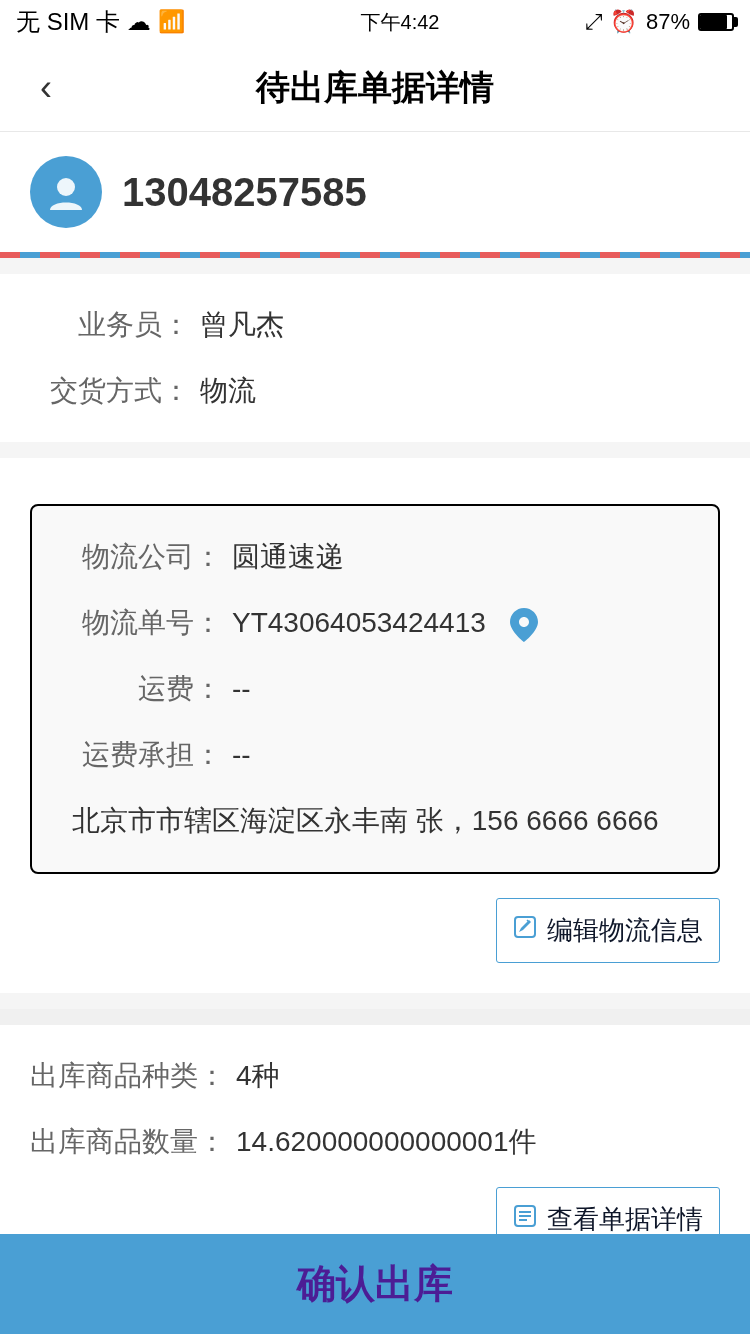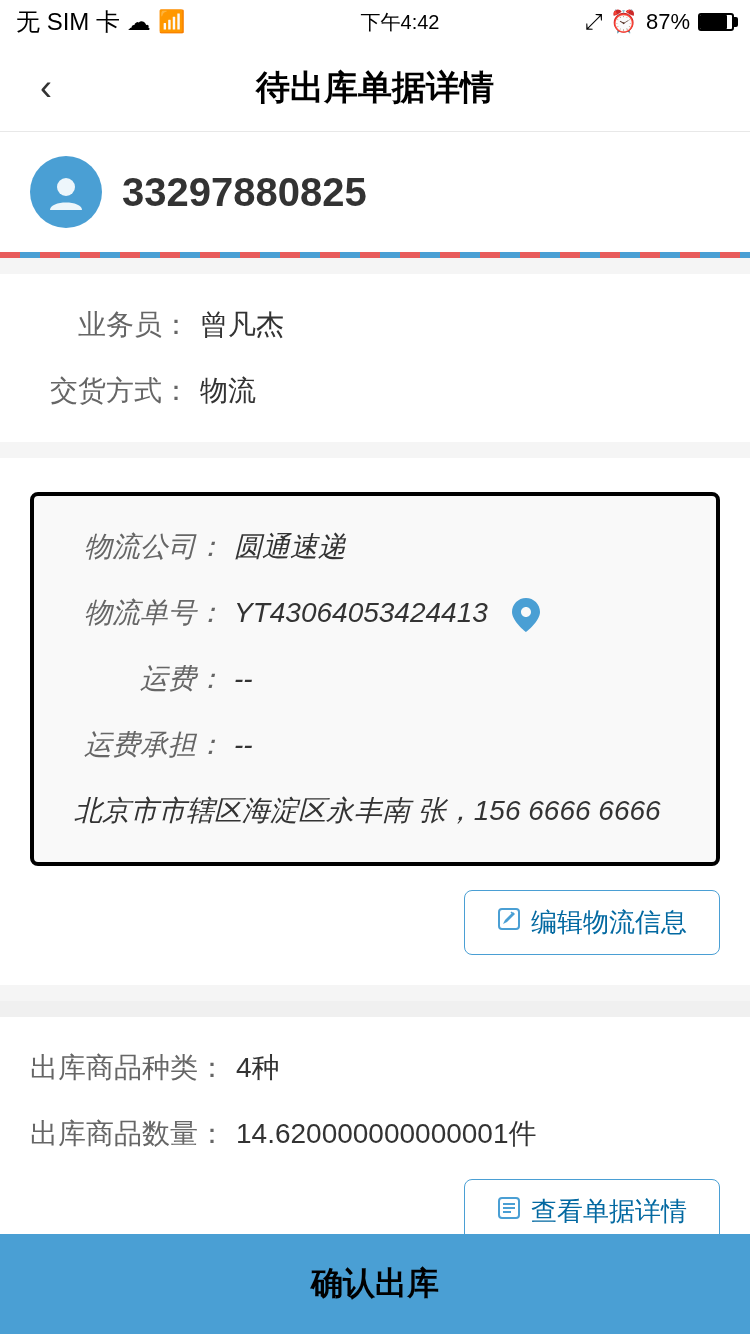--- a/index.html
+++ b/index.html
@@ -124,39 +124,38 @@
       justify-content: center;
       margin-left: 16px;
       color: #4a9fd4;
       font-size: 30px;
       vertical-align: middle;
     }
 
     
     .logistics-card {
       background: #f9f9f9;
-      border: 4px solid #000000;
+      border: 2px solid #000000;
       border-radius: 8px;
       padding: 30px;
-      margin-top: 4px;
-      font-style: italic;
+      margin-top: 16px;
     }
 
     
     .edit-btn {
       display: flex;
       align-items: center;
       justify-content: flex-end;
       margin-top: 24px;
     }
     .btn-outline {
       border: 1px solid #4a9fd4;
-      border-radius: 8px;
-      padding: 14px 32px;
-      color: #0369a1;
+      border-radius: 3px;
+      padding: 14px 16px;
+      color: #0f172a;
       font-size: 26px;
       display: flex;
       align-items: center;
       gap: 10px;
       background: #fff;
       cursor: pointer;
     }
 
     .separator {
       height: 16px;
@@ -184,22 +183,22 @@
       bottom: 0;
       width: 750px;
       background: #4a9fd4;
       height: 100px;
       display: flex;
       align-items: center;
       justify-content: center;
       cursor: pointer;
     }
     .confirm-btn-text {
-      color: #000000;
-      font-size: 32px;
+      color: #4c1d95;
+      font-size: 39px;
       font-weight: 600;
     }
 
     
     .wifi-icon { font-size: 22px; }
   </style>
 </head>
 <body>
 
 <div class="status-bar">
@@ -224,21 +223,21 @@
   <span class="nav-title">待出库单据详情</span>
 </div>
 
 <div class="customer-header">
   <div class="avatar">
     <svg width="40" height="40" viewBox="0 0 40 40" fill="none" xmlns="http://www.w3.org/2000/svg">
       <circle cx="20" cy="15" r="9" fill="white" opacity="0.9"></circle>
       <path d="M4 38 C4 28 36 28 36 38" fill="white" opacity="0.9"></path>
     </svg>
   </div>
-  <span class="customer-phone">33297880825</span>
+  <span class="customer-phone">13048257585</span>
 </div>
 
 <div class="dashed-divider"></div>
 
 <div class="section">
   <div class="info-row">
     <span class="info-label">业务员：</span>
     <span class="info-value">曾凡杰</span>
   </div>
   <div class="info-row">

